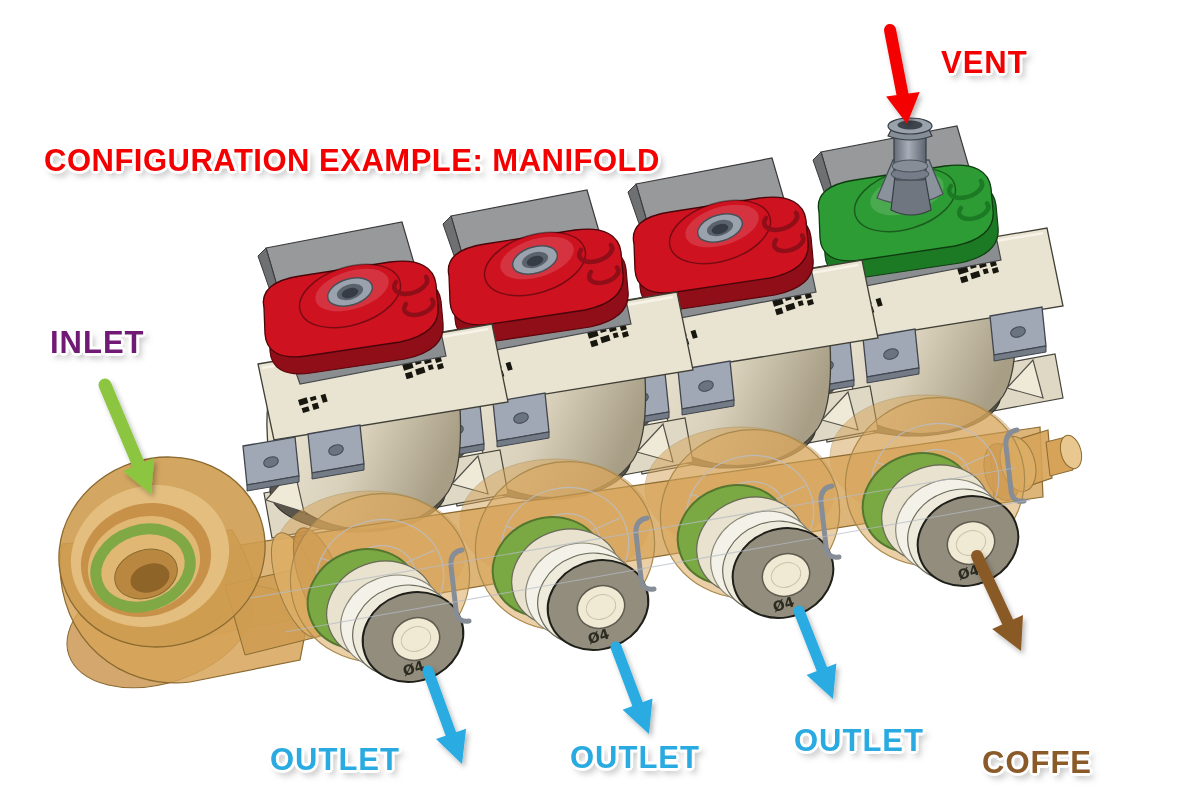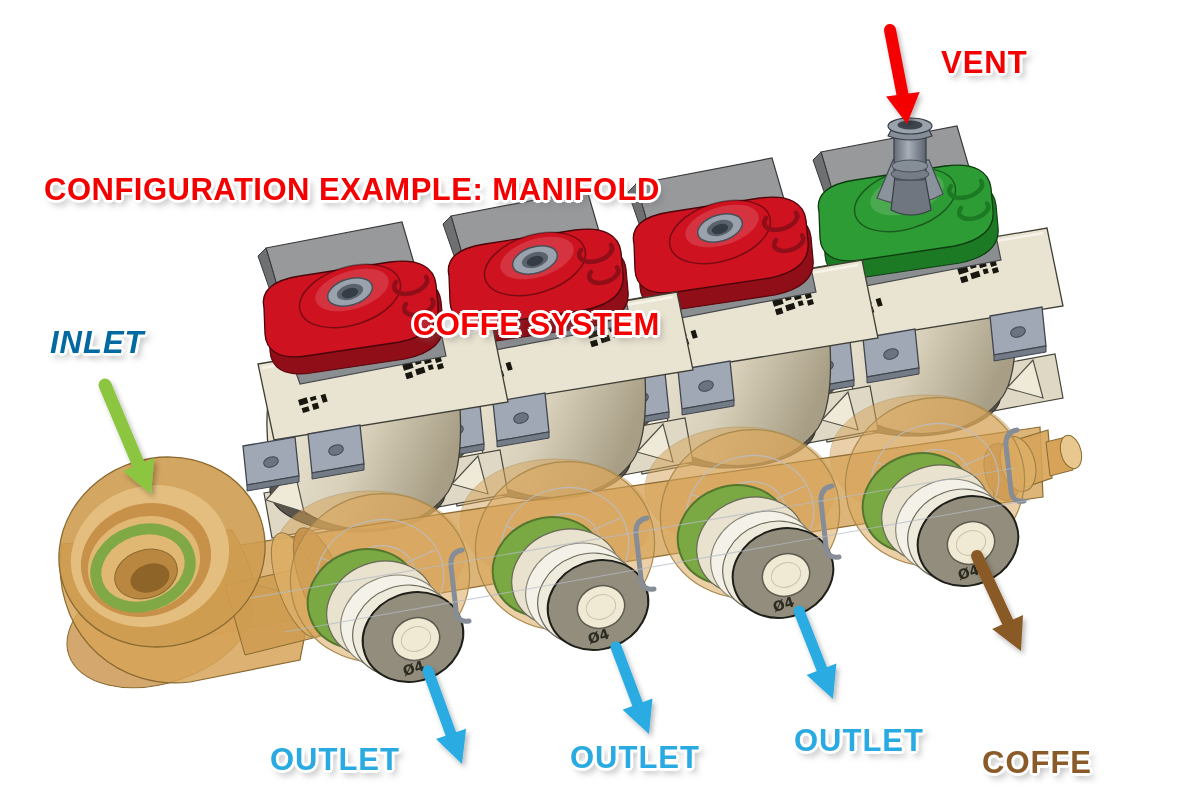--- a/index.html
+++ b/index.html
@@ -5,21 +5,21 @@
   html,body{margin:0;padding:0;background:#ffffff;}
   #stage{position:relative;width:1192px;height:805px;background:#ffffff;overflow:hidden;
          font-family:"Liberation Sans", sans-serif;}
   #scene{position:absolute;left:0;top:0;width:1192px;height:805px;}
   .callout{position:absolute;font-weight:bold;font-size:31px;line-height:1;letter-spacing:1px;
     white-space:pre;
     text-shadow:-3px 0 0 #fff,3px 0 0 #fff,0 -3px 0 #fff,0 3px 0 #fff,
       -2px -2px 0 #fff,2px -2px 0 #fff,-2px 2px 0 #fff,2px 2px 0 #fff,
       4px 5px 6px rgba(110,110,110,.55);}
   .callout .ln{display:block;}
-  #title{left:44px;top:77px;line-height:45px;letter-spacing:0.5px;text-align:right;}
+  #title{left:44px;top:48px;line-height:45px;letter-spacing:0.5px;}
   #vent-label{left:941px;top:47px;}
   #inlet-label{left:50px;top:327px;}
   #outlet1-label{left:270px;top:744px;}
   #outlet2-label{left:570px;top:742px;}
   #outlet3-label{left:794px;top:725px;}
   #coffee-label{left:982px;top:660px;line-height:41px;}
 </style>
 </head>
 <body>
 
@@ -260,26 +260,25 @@
     <polygon points="806.6,674.9 836.4,663.4 833,699" fill="#29ABE2"></polygon>
   </g>
   <g filter="url(#ashadow)">
     <line x1="977" y1="556" x2="1010" y2="627" stroke-width="12" stroke-linecap="round" stroke="#8A5A28"></line>
     <polygon points="992.2,629.1 1023.0,614.9 1021,651" fill="#8A5A28"></polygon>
   </g>
 </svg>
 
 <div id="title" class="callout" style="color: rgb(244, 0, 0);">
   <span class="ln">CONFIGURATION EXAMPLE: MANIFOLD</span>
-  <span class="ln">COFFE SYSTEM</span>
 </div>
 
 <div id="vent-label" class="callout" style="color: rgb(244, 0, 0);">VENT</div>
 
-<div id="inlet-label" class="callout" style="color: #0369a1; font-style: italic;">INLET</div>
+<div id="inlet-label" class="callout" style="color: #701a75;">INLET</div>
 
 <div id="outlet1-label" class="callout" style="color: rgb(41, 171, 226);">OUTLET</div>
 
 <div id="outlet2-label" class="callout" style="color: rgb(41, 171, 226);">OUTLET</div>
 
 <div id="outlet3-label" class="callout" style="color: rgb(41, 171, 226);">OUTLET</div>
 
 <div id="coffee-label" class="callout" style="color: rgb(138, 90, 40);">
   <span class="ln">COFFE</span>
   

